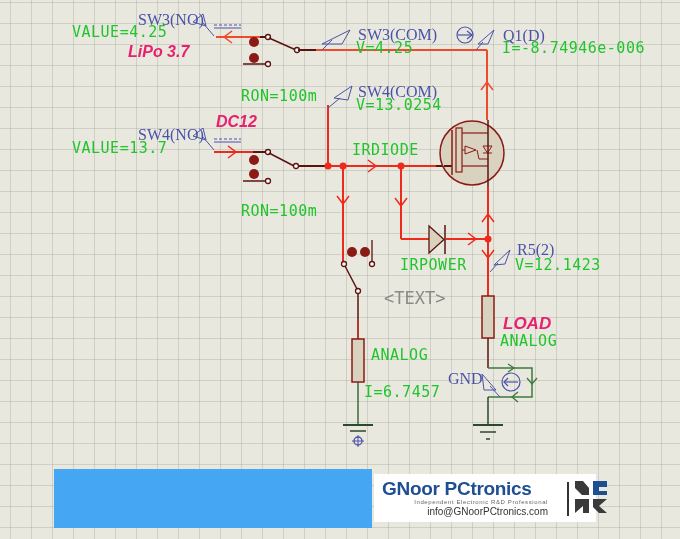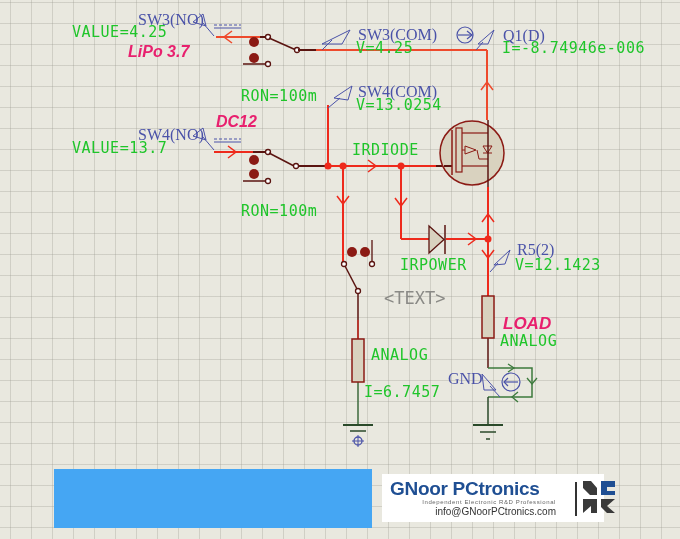--- a/index.html
+++ b/index.html
@@ -19,21 +19,21 @@
   .probe { color: #4a52a8; font-family: Liberation Serif, serif; font-size: 16px; }
   .pink { color: #e8206e; font-family: "Liberation Sans", sans-serif; font-weight: bold; font-size: 16px; font-style: italic; }
   .grey { color: #8a8a86; font-family: "DejaVu Sans Mono", monospace; font-size: 17px; }
   #caption {
     position: absolute; left: 54px; top: 469px; width: 318px; height: 59px;
     background: #45a6f3; color: #dceefc;
     font-family: "Liberation Sans", sans-serif; font-weight: bold; font-size: 13px;
     display: flex; flex-direction: column; align-items: center; justify-content: center; line-height: 19px;
   }
   #logo {
-    position: absolute; left: 382px; top: 474px; width: 222px; height: 48px;
+    position: absolute; left: 374px; top: 474px; width: 222px; height: 48px;
     background: #ffffff;
     text-align: right;
   }
   #logo .brand { position: absolute; left: 8px; top: 4px; font-family: "Liberation Sans", sans-serif; font-weight: bold; font-size: 19px; color: #1f4f93; letter-spacing: -0.3px; }
   #logo .tagline { position: absolute; right: 48px; top: 25px; font-family: "Liberation Sans", sans-serif; font-size: 6px; color: #666; letter-spacing: 0.6px; }
   #logo .email { position: absolute; right: 48px; top: 32px; font-family: "Liberation Sans", sans-serif; font-size: 10px; color: #333; }
   #logo .divider { position: absolute; left: 193px; top: 8px; width: 2px; height: 34px; background: #333; }
   #logo .mark { position: absolute; left: 199px; top: 5px; }
 </style>
 </head>

